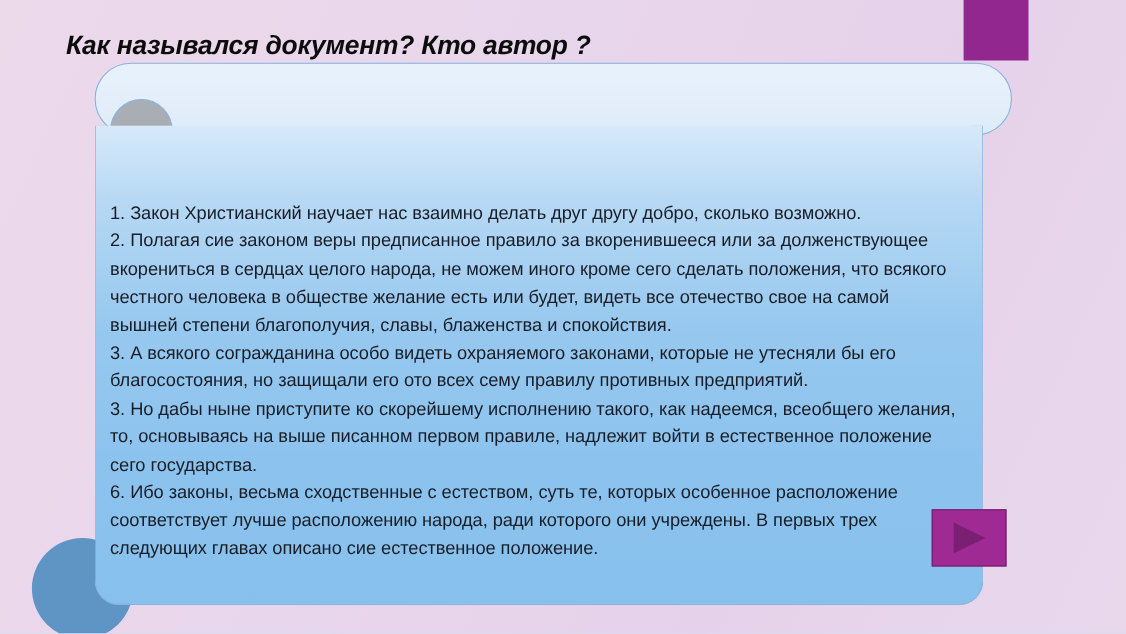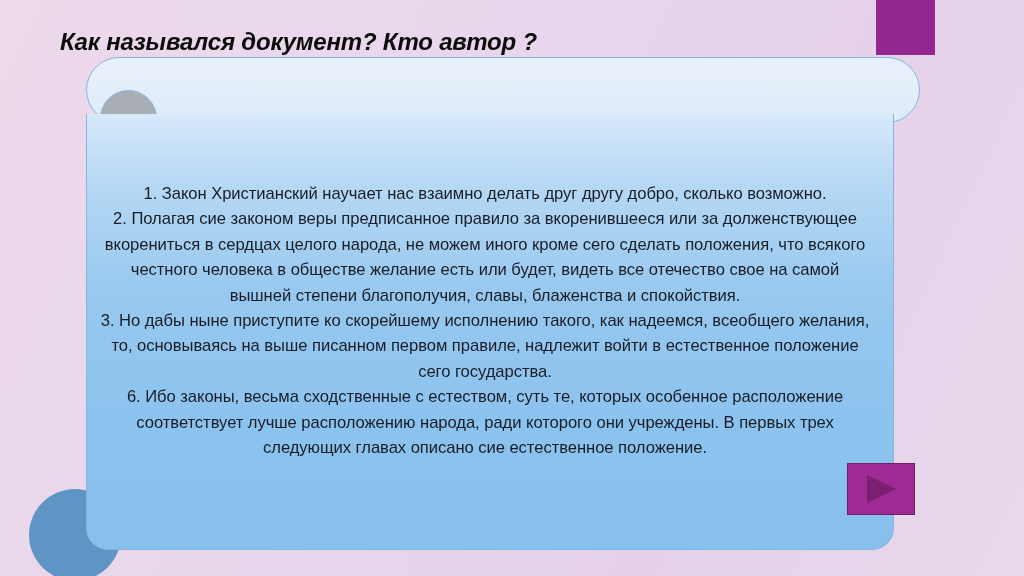--- a/index.html
+++ b/index.html
@@ -70,21 +70,20 @@
     position: absolute;
     left: 0;
     top: 57px;
     width: 808px;
     height: 436px;
     background: linear-gradient(180deg, #d7e9fa 0%, #b6d8f4 16%, #97c8ef 42%, #8cc3ee 70%, #88c0ed 100%);
     border: 1.6px solid #86b4e0;
     border-top: none;
     border-radius: 0 0 22px 22px;
     box-sizing: border-box;
-    text-align: center;
   }
 
   
   .deco-circle-grey-wrap {
     position: absolute;
     left: 0;
     top: 0;
     width: 834px;
     height: 66px;
     border-radius: 34px;
@@ -165,20 +164,21 @@
 
     <div class="deco-circle-grey-wrap">
       <div class="deco-circle-grey"></div>
     </div>
 
     <div class="callout-body">
 
       <div class="body-text">
         <p>1. Закон Христианский научает нас взаимно делать друг другу добро, сколько возможно.</p>
         <p>2. Полагая сие законом веры предписанное правило за вкоренившееся или за долженствующее вкорениться в сердцах целого народа, не можем иного кроме сего сделать положения, что всякого честного человека в обществе желание есть или будет, видеть все отечество свое на самой вышней степени благополучия, славы, блаженства и спокойствия.</p>
+        <p>3. А всякого согражданина особо видеть охраняемого законами, которые не утесняли бы его благосостояния, но защищали его ото всех сему правилу противных предприятий.</p>
         <p>3. Но дабы ныне приступите ко скорейшему исполнению такого, как надеемся, всеобщего желания, то, основываясь на выше писанном первом правиле, надлежит войти в естественное положение сего государства.</p>
         <p>6. Ибо законы, весьма сходственные с естеством, суть те, которых особенное расположение соответствует лучше расположению народа, ради которого они учреждены. В первых трех следующих главах описано сие естественное положение.</p>
       </div>
 
       <div class="play-button">
         <svg width="34" height="32" viewBox="0 0 34 32" aria-hidden="true">
           <polygon points="3,2 32,16 3,30" fill="#7b1f72"></polygon>
         </svg>
       </div>
 

